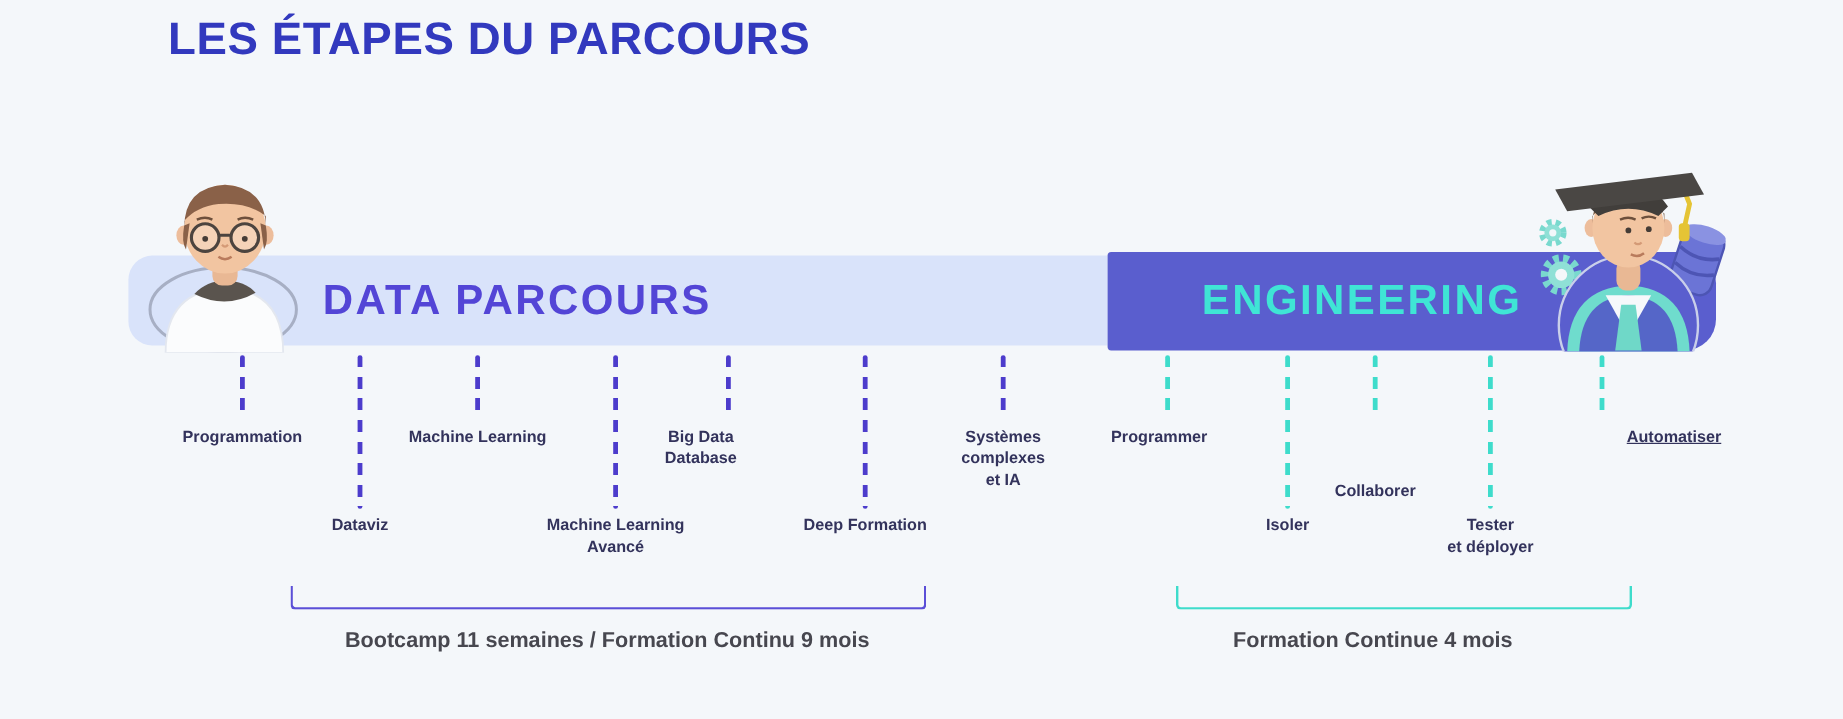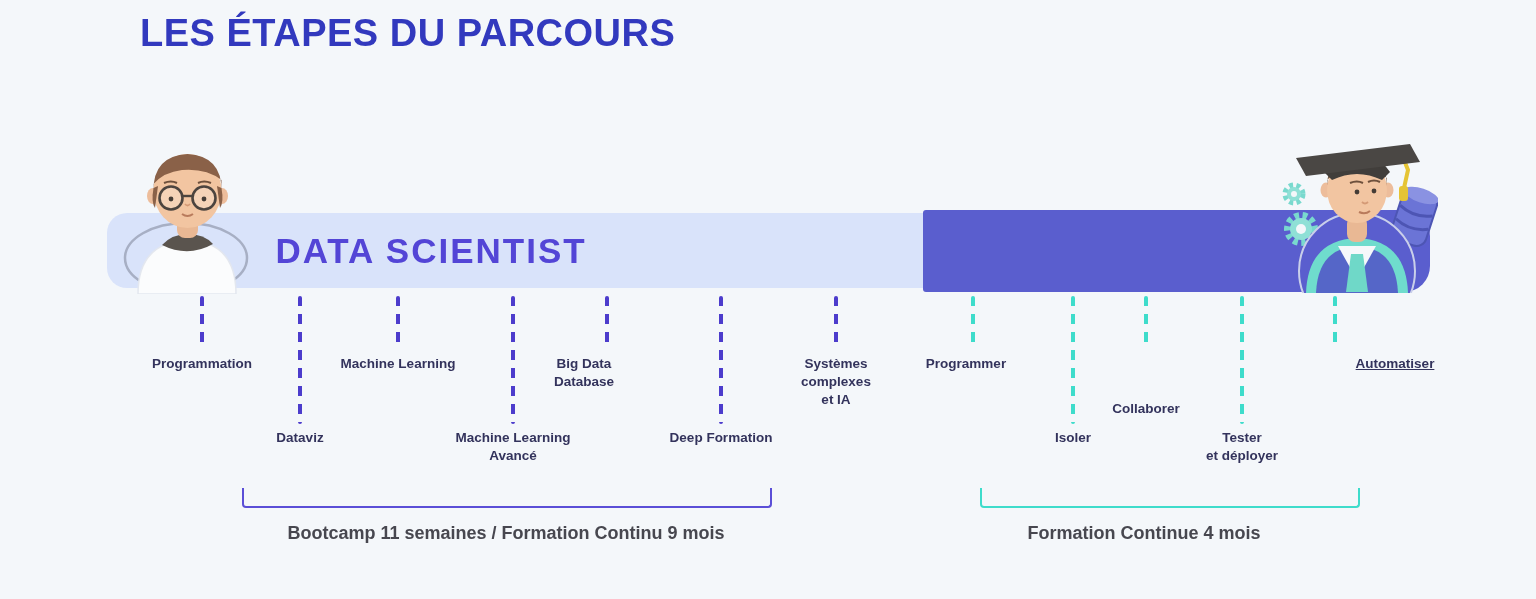--- a/index.html
+++ b/index.html
@@ -70,21 +70,22 @@
 </style>
 </head>
 <body>
 
 <div class="stage">
 
   <h1 class="page-title">LES ÉTAPES DU PARCOURS</h1>
 
   <div class="bar-light"></div>
   <div class="bar-purple"></div>
-  <span class="phase-name ds">DATA SCIENTIST</span>
+  <span class="phase-name ds">DATA PARCOURS</span>
+  <span class="phase-name eng">ENGINEERING</span>
 
   <svg class="avatar ds" width="132" height="148" viewBox="0 0 132 148">
     <ellipse cx="64" cy="112" rx="61" ry="35" fill="none" stroke="#A7AFc4" stroke-width="2.5"></ellipse>
     <path d="M16 148 Q16 96 66 94 Q114 96 114 148 Z" fill="#FBFCFD" stroke="#E3E7EF" stroke-width="1.5"></path>
     <path d="M40 99 Q66 112 91 98 Q82 88 66 88 Q50 88 40 99 Z" fill="#5A544E"></path>
     <rect x="55" y="70" width="21" height="22" rx="8" fill="#E9B894"></rect>
     <ellipse cx="31" cy="50" rx="6" ry="8" fill="#EDBD9B"></ellipse>
     <ellipse cx="100" cy="50" rx="6" ry="8" fill="#EDBD9B"></ellipse>
     <ellipse cx="65.5" cy="45" rx="34" ry="37" fill="#F2C5A1"></ellipse>
     <path d="M31.5 45 Q31 10 65.5 8 Q100 10 99.5 45 L99.5 34 Q84 22 60 24 Q42 26 31.5 38 Z" fill="#8A6148"></path>

